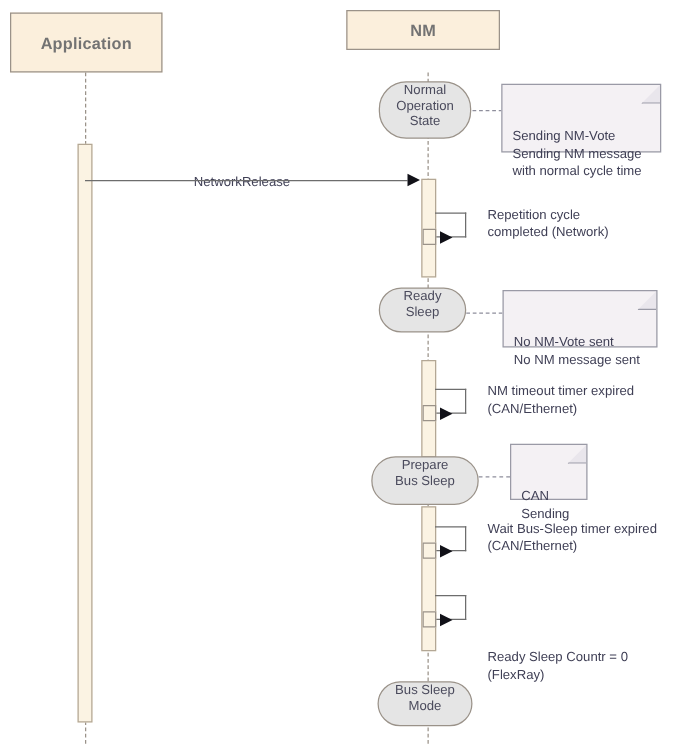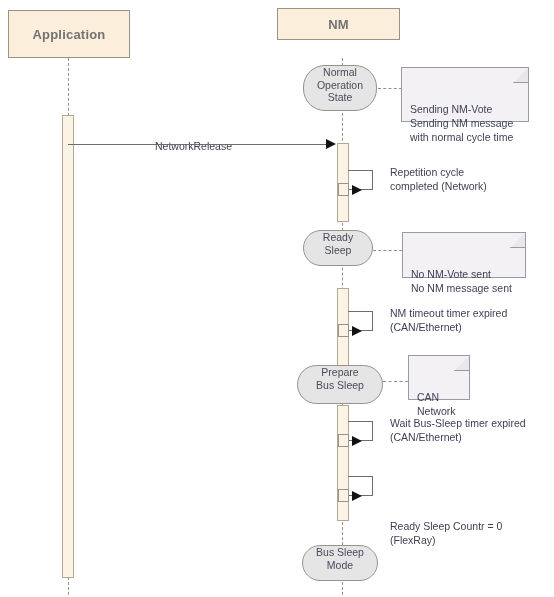--- a/index.html
+++ b/index.html
@@ -168,21 +168,21 @@
   <div class="note" style="left:401px;top:67px;width:128px;height:55px;">
     <div class="foldline"></div>
     <span>Sending NM-Vote
 Sending NM message
 with normal cycle time</span>
   </div>
 
   <div class="note" style="left:408px;top:355px;width:62px;height:45px;">
     <div class="foldline"></div>
     <span>CAN
-Network</span>
+Sending</span>
   </div>
 
   <div class="msglabel" style="left:155px;top:140px;">NetworkRelease</div>
   <div class="msgline" style="left:68px;top:144px;width:258px;"></div>
   <div class="arrowhead" style="left:326px;top:139px;"></div>
 
   <div class="selfbox" style="left:348px;top:170px;width:25px;height:20px;"></div>
   <div class="arrowhead" style="left:352px;top:185px;"></div>
   <div class="selfstub" style="left:338px;top:183px;"></div>
   <div class="selflabel" style="left:390px;top:166px;width:160px;">Repetition cycle

